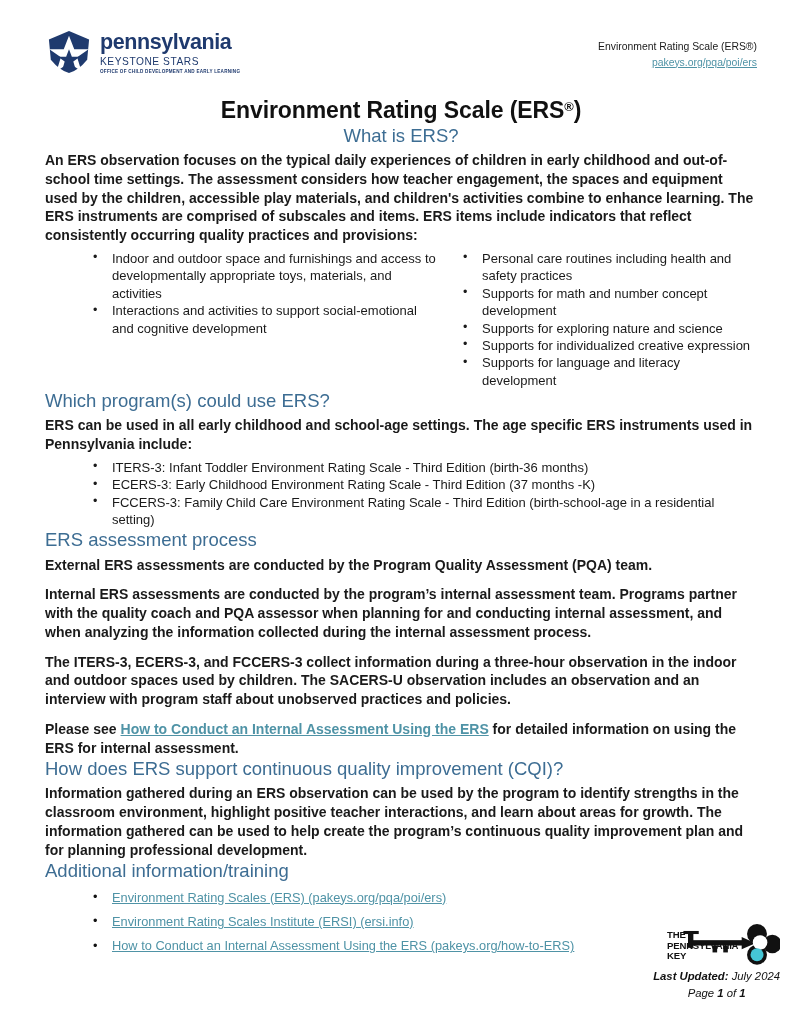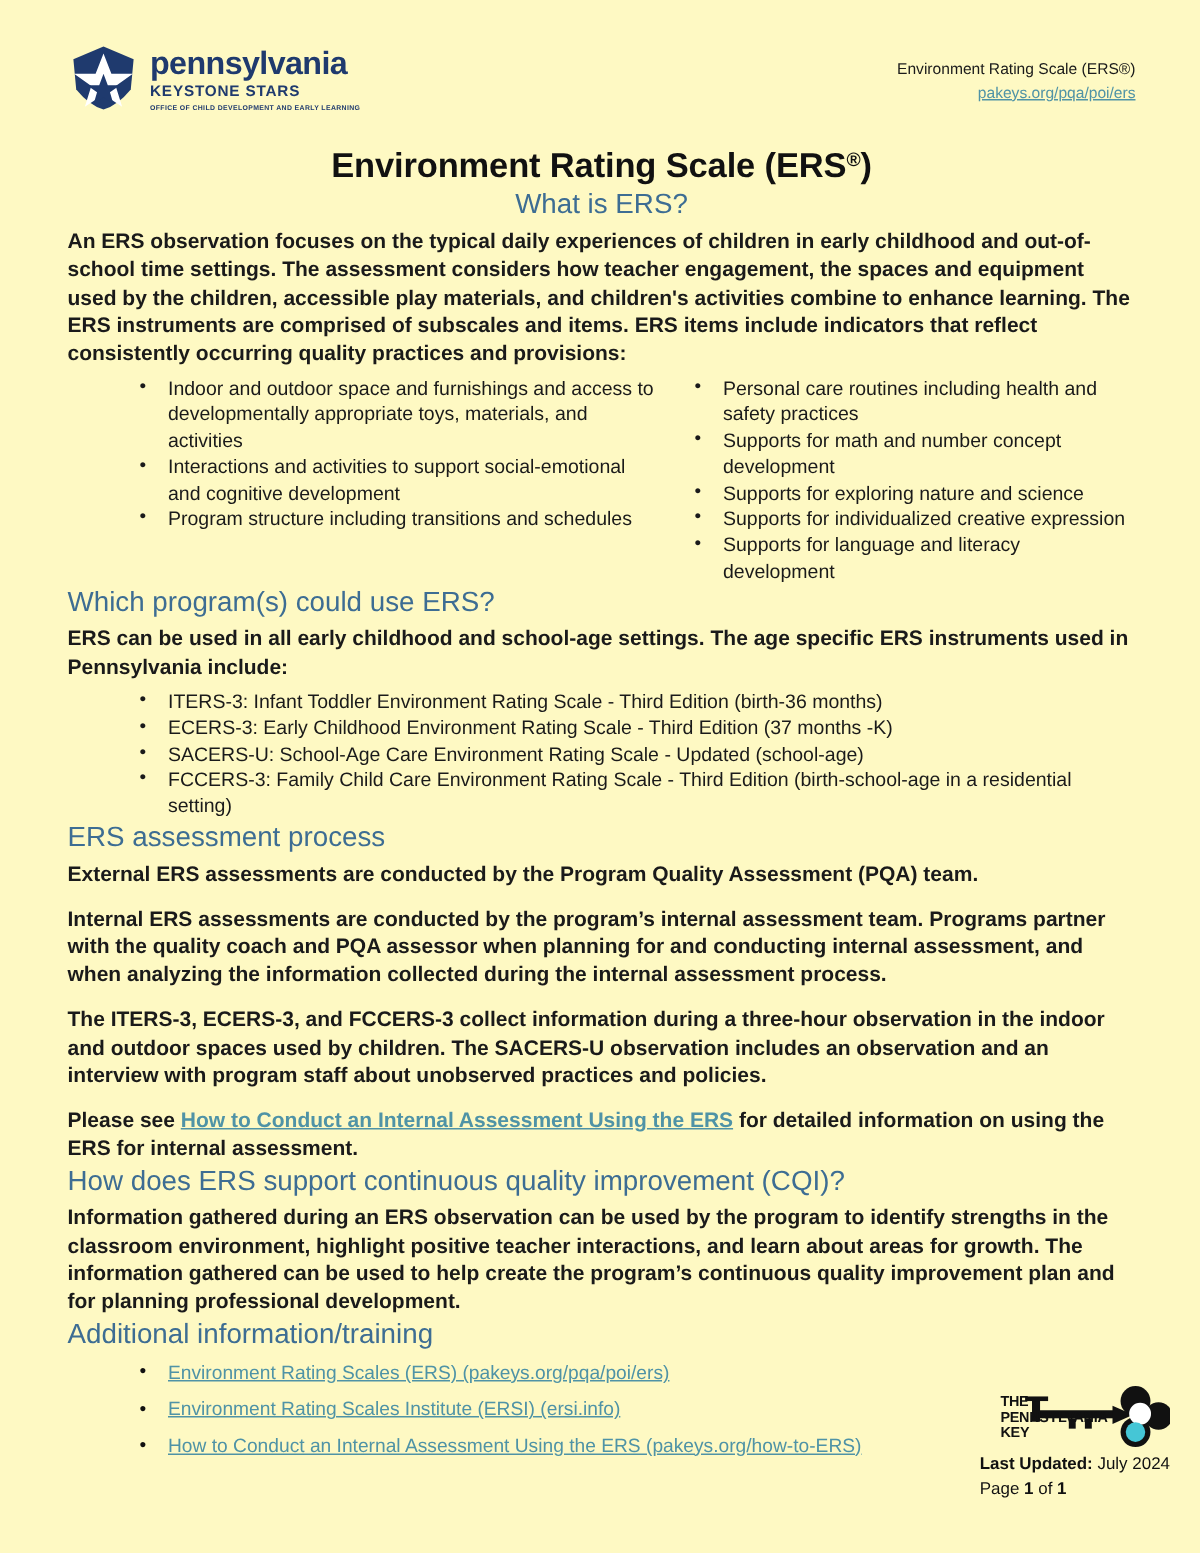--- a/index.html
+++ b/index.html
@@ -4,21 +4,21 @@
 <style>
   html, body {
     margin: 0;
     padding: 0;
     background: #8a8a8a;
   }
   .page {
     position: relative;
     width: 800px;
     height: 1035px;
-    background: #fef9c3;
+    background: #ffffff;
     box-sizing: border-box;
     font-family: "Liberation Sans", sans-serif;
     color: #1a1a1a;
     overflow: hidden;
   }
   .inner {
     position: absolute;
     left: 45px;
     top: 30px;
     width: 712px;
@@ -47,21 +47,21 @@
   }
   .logo-word {
     font-size: 21.5px;
     font-weight: bold;
     color: #1f3a6e;
     letter-spacing: -0.4px;
     line-height: 1;
   }
   .logo-sub1 {
     font-size: 10.2px;
-    font-weight: bold;
+    font-weight: normal;
     color: #1f3a6e;
     letter-spacing: 0.55px;
     line-height: 1.35;
     margin-top: 1px;
   }
   .logo-sub2 {
     font-size: 4.6px;
     font-weight: bold;
     color: #1f3a6e;
     letter-spacing: 0.25px;
@@ -197,25 +197,26 @@
     position: absolute;
     left: 2px;
     top: 10px;
     font-size: 9.6px;
     font-weight: bold;
     line-height: 1.08;
     color: #111;
     letter-spacing: -0.2px;
   }
   .footer-right {
-    text-align: left;
+    text-align: center;
     font-size: 11.3px;
     line-height: 1.45;
     color: #111;
     padding-bottom: 2px;
+    font-style: italic;
   }
   .footer-right b { font-weight: bold; }
   .nowrapv { white-space: nowrap; }
 </style>
 </head>
 <body>
 
 <div class="page">
   <div class="inner">
 
@@ -247,40 +248,38 @@
     </div>
 
     <h2 class="sec sec-what">What is ERS?</h2>
     <p class="body">An ERS observation focuses on the typical daily experiences of children in early childhood and out-of-school time settings. The assessment considers how teacher engagement, the spaces and equipment used by the children, accessible play materials, and children's activities combine to enhance learning.  The ERS instruments are comprised of subscales and items. ERS items include indicators that reflect consistently occurring quality practices and provisions:</p>
 
     <div class="two-col">
       <div class="col-a">
         <ul class="bul">
           <li>Indoor and outdoor space and furnishings and access to developmentally appropriate toys, materials, and activities</li>
           <li>Interactions and activities to support social-emotional and cognitive development</li>
-          <li>Program structure including transitions and schedules</li>
         </ul>
       </div>
       <div class="col-b">
         <ul class="bul">
           <li>Personal care routines including health and safety practices</li>
           <li>Supports for math and number concept development</li>
           <li>Supports for exploring nature and science</li>
           <li>Supports for individualized creative expression</li>
           <li>Supports for language and literacy development</li>
         </ul>
       </div>
     </div>
 
     <h2 class="sec sec-which">Which program(s) could use ERS?</h2>
     <p class="body">ERS can be used in all early childhood and school-age settings. The age specific ERS instruments used in Pennsylvania include:</p>
     <ul class="bul">
       <li>ITERS-3: Infant Toddler Environment Rating Scale - Third Edition (birth-36 months)</li>
       <li>ECERS-3: Early Childhood Environment Rating Scale - Third Edition (37 months -K)</li>
-      <li>SACERS-U: School-Age Care Environment Rating Scale - Updated (school-age)</li>
       <li>FCCERS-3: Family Child Care Environment Rating Scale - Third Edition (birth-school-age in a residential setting)</li>
     </ul>
 
     <h2 class="sec sec-process">ERS assessment process</h2>
     <p class="body">External ERS assessments are conducted by the Program Quality Assessment (PQA) team.</p>
     <p class="body">Internal ERS assessments are conducted by the program’s internal assessment team. Programs partner with the quality coach and PQA assessor when planning for and conducting internal assessment, and when analyzing the information collected during the internal assessment process.</p>
     <p class="body">The ITERS-3, ECERS-3, and FCCERS-3 collect information during a three-hour observation in the indoor and outdoor spaces used by children. The SACERS-U observation includes an observation and an interview with program staff about unobserved practices and policies.</p>
     <p class="body"><span>Please see </span><a class="doclink" href="#">How to Conduct an Internal Assessment Using the ERS</a><span> for detailed information on using the ERS for internal assessment.</span></p>
 
     <h2 class="sec sec-cqi">How does ERS support continuous quality improvement (CQI)?</h2>

